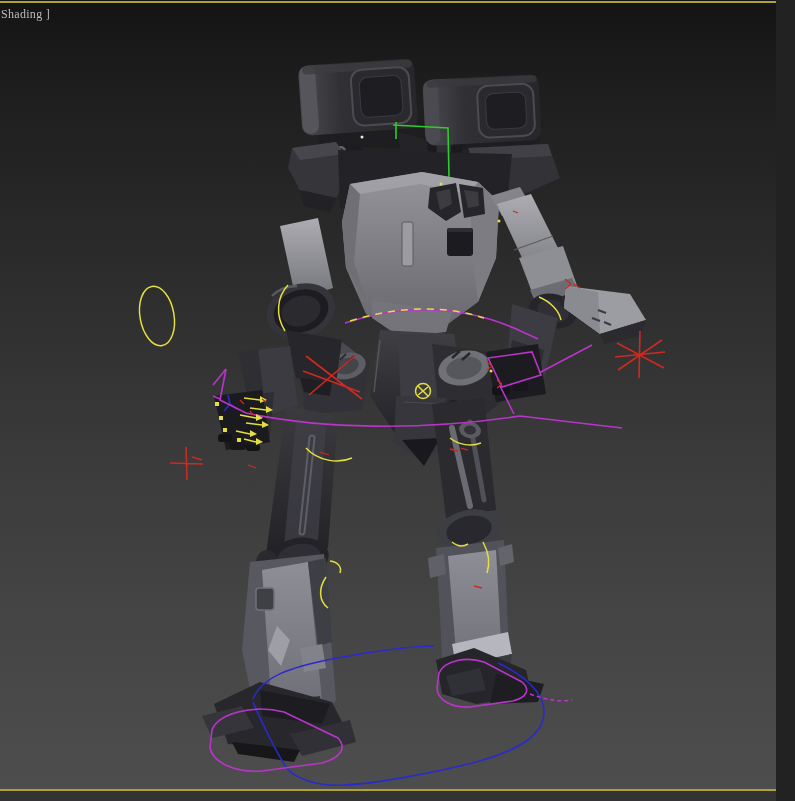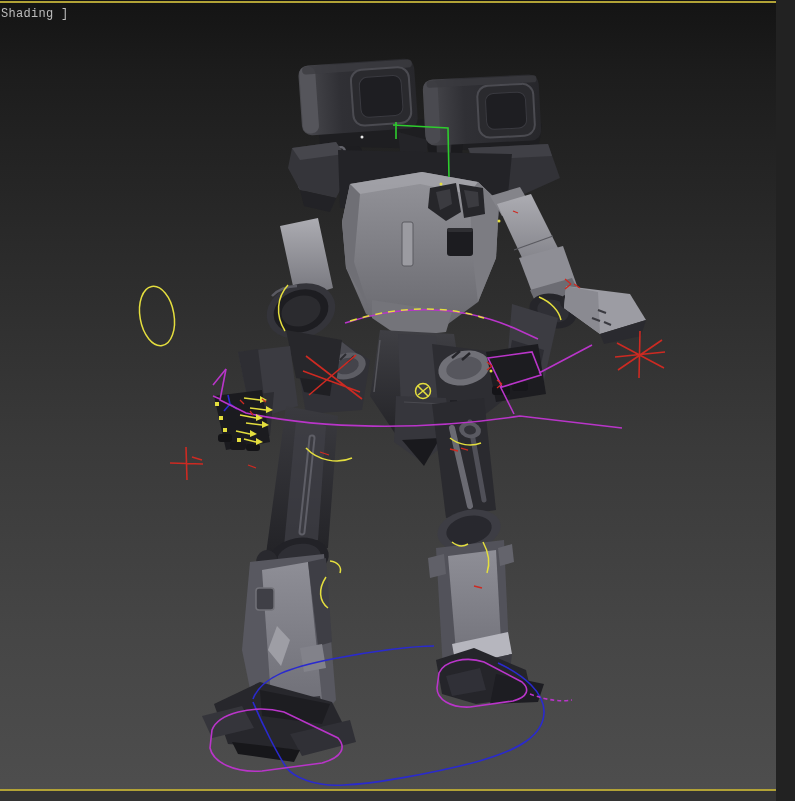--- a/index.html
+++ b/index.html
@@ -1,18 +1,18 @@
 <!DOCTYPE html>
 <html><head>
 <meta charset="utf-8">
 <style>
   html,body{margin:0;padding:0;background:#222;}
   .stage{position:relative;width:776px;height:801px;overflow:hidden;
     background:linear-gradient(180deg,#141414 0%,#1d1d1d 10%,#2b2b2b 32%,#3a3a3a 56%,#464646 80%,#4e4e4e 100%);
-    font-family:Liberation Mono, monospace;}
+    font-family:Liberation Serif, serif;}
   .scene{position:absolute;left:0;top:0;}
   .vp-label{position:absolute;left:1px;top:7px;font-size:12px;color:#bdbdbd;letter-spacing:.3px;user-select:none;cursor:default;}
   .vp-border{position:absolute;background:#b1a236;}
   .vp-border.top{left:0;top:1px;width:795px;height:2px;}
   .vp-border.bottom{left:0;top:789px;width:795px;height:2px;}
   .vp-border.right{left:788px;top:1px;width:2px;height:790px;}
   .edge-strip{position:absolute;background:#333333;}
   .edge-strip.bottom{left:0;top:791px;width:795px;height:10px;}
   .edge-strip.right{left:790px;top:0;width:5px;height:801px;}
 </style>

